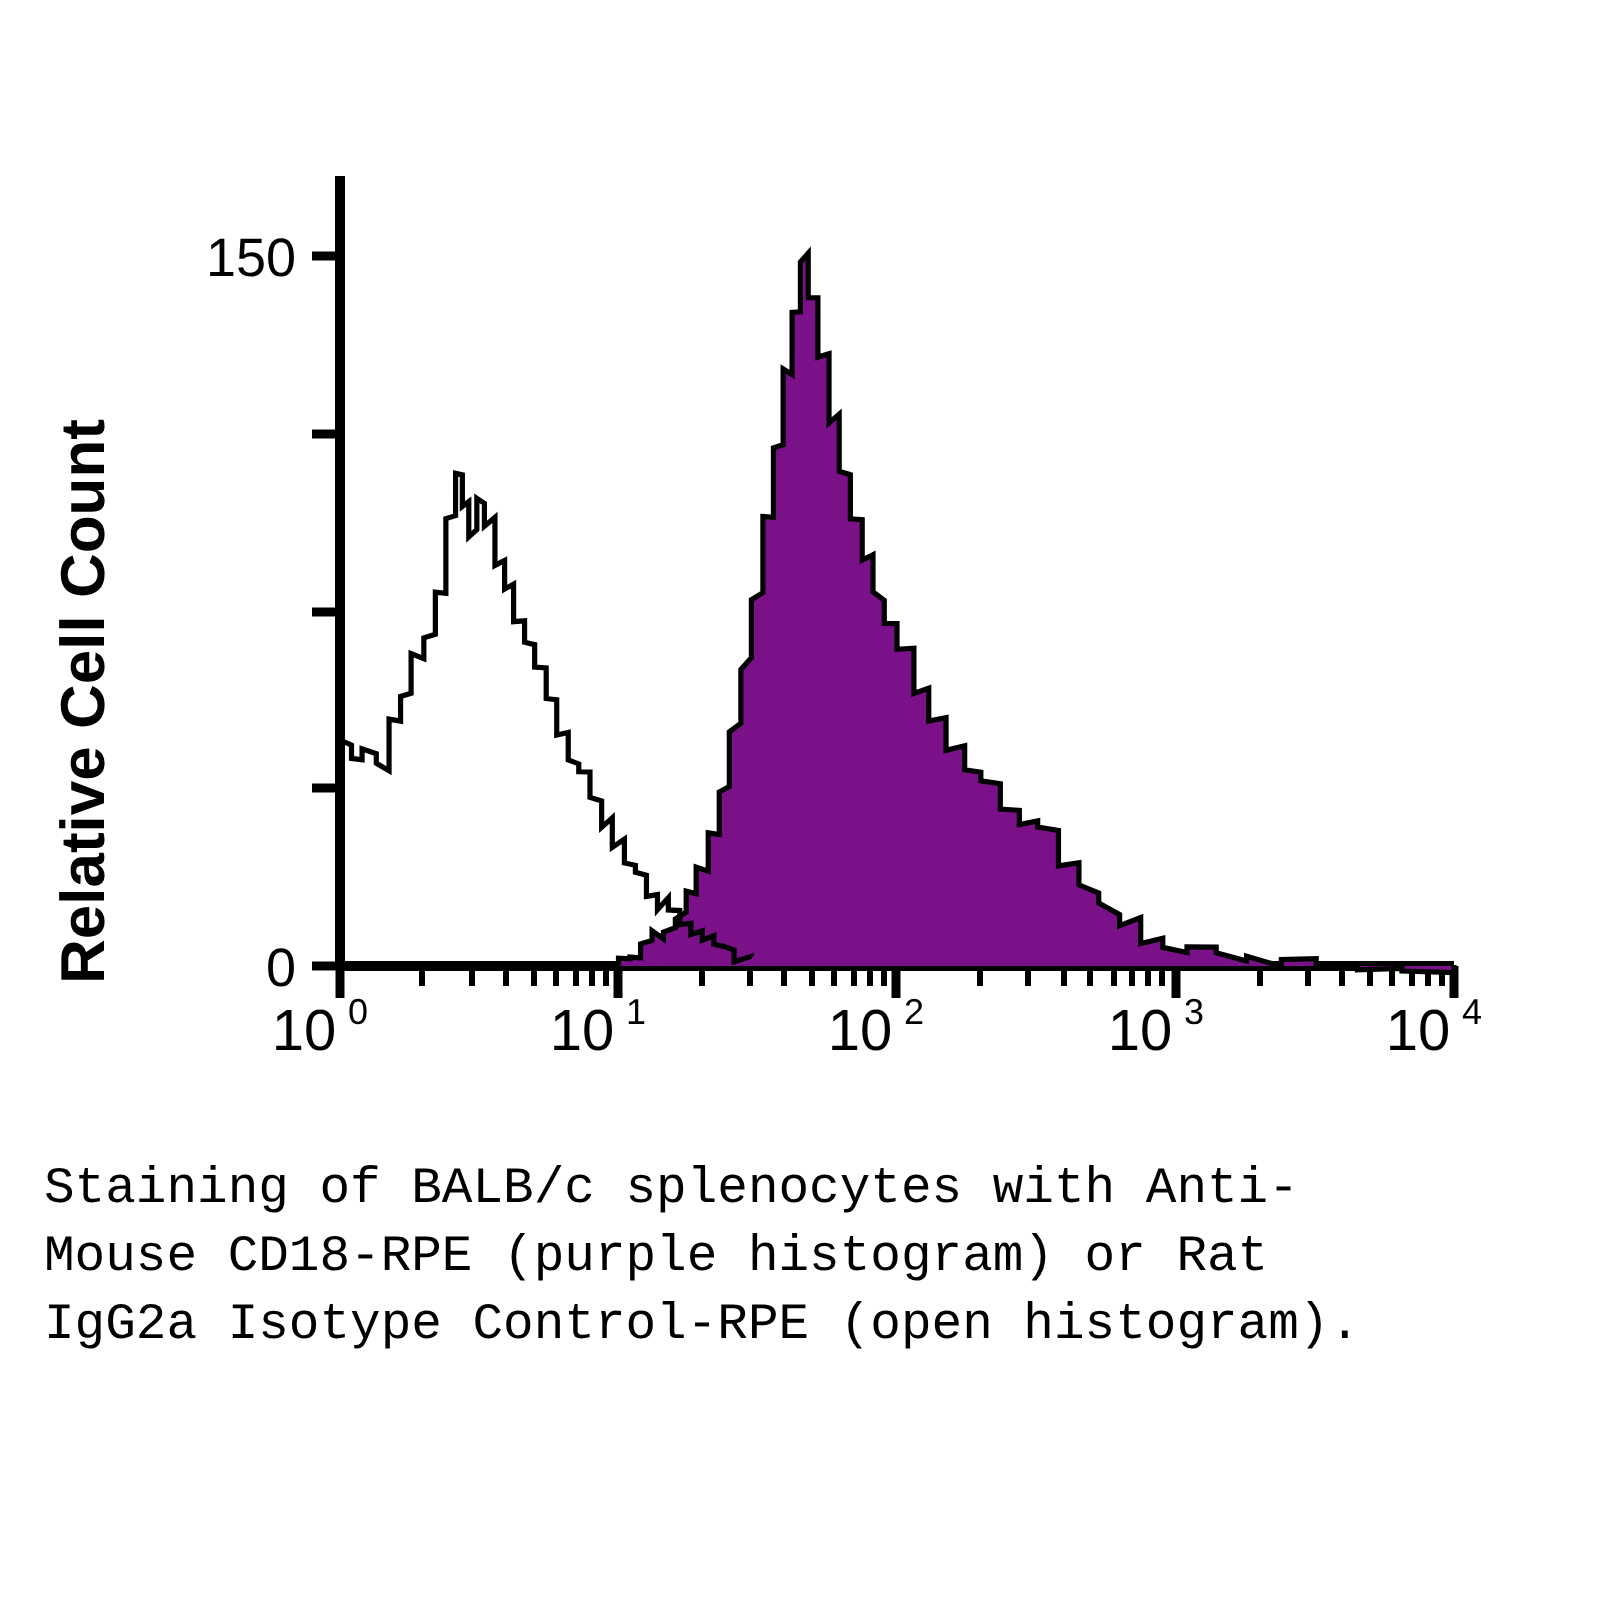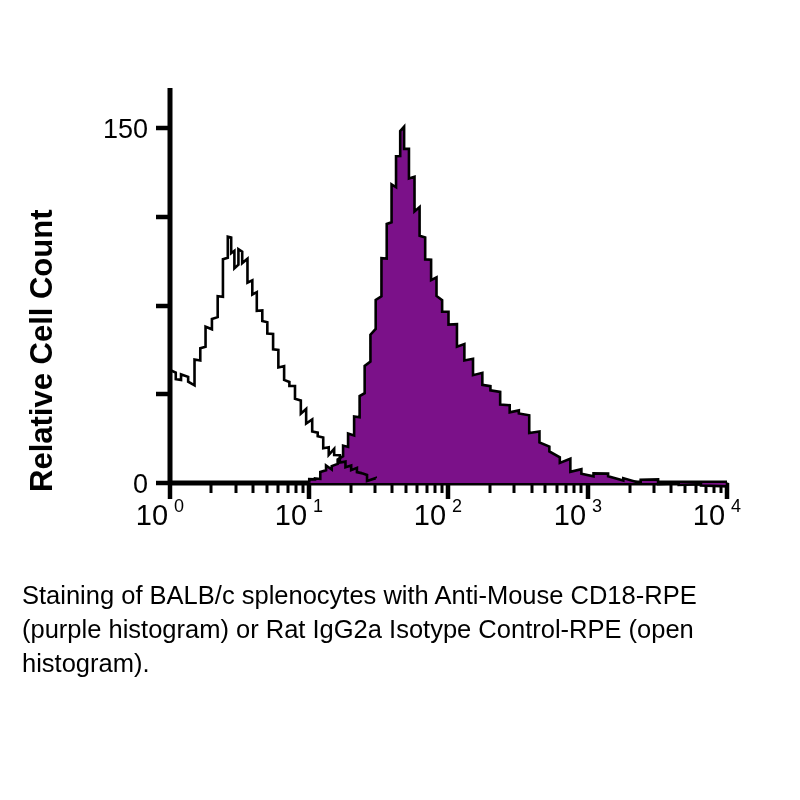--- a/index.html
+++ b/index.html
@@ -77,21 +77,21 @@
   .xtick-exp {
     font-family: "Liberation Sans", sans-serif;
     font-size: 18px;
     fill: #000000;
   }
   #caption {
     position: absolute;
     left: 22px;
     top: 578px;
     width: 700px;
-    font-family: Liberation Sans, sans-serif;
+    font-family: Liberation Mono, monospace;
     font-size: 25.5px;
     line-height: 34px;
     color: #000000;
     white-space: pre-line;
   }
 </style>
 </head>
 <body>
 
 <div id="figure">

